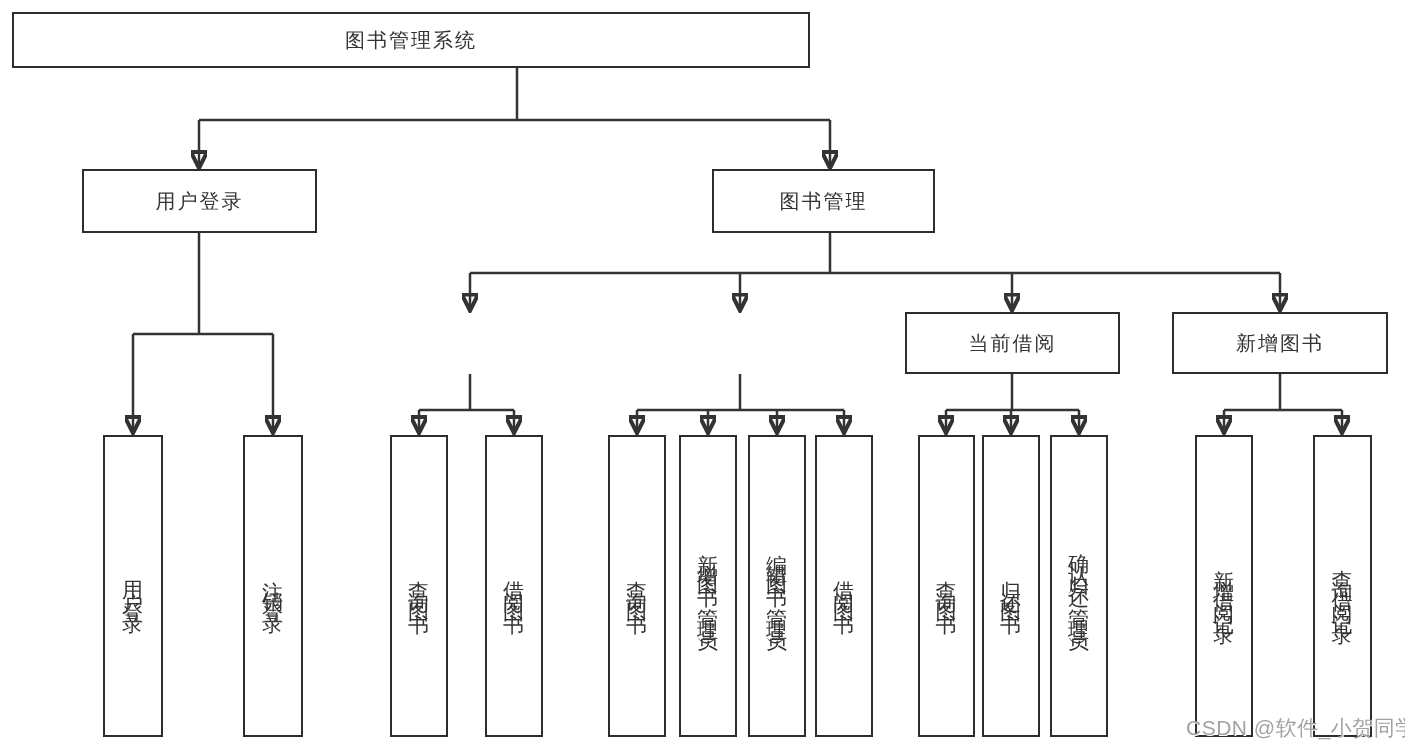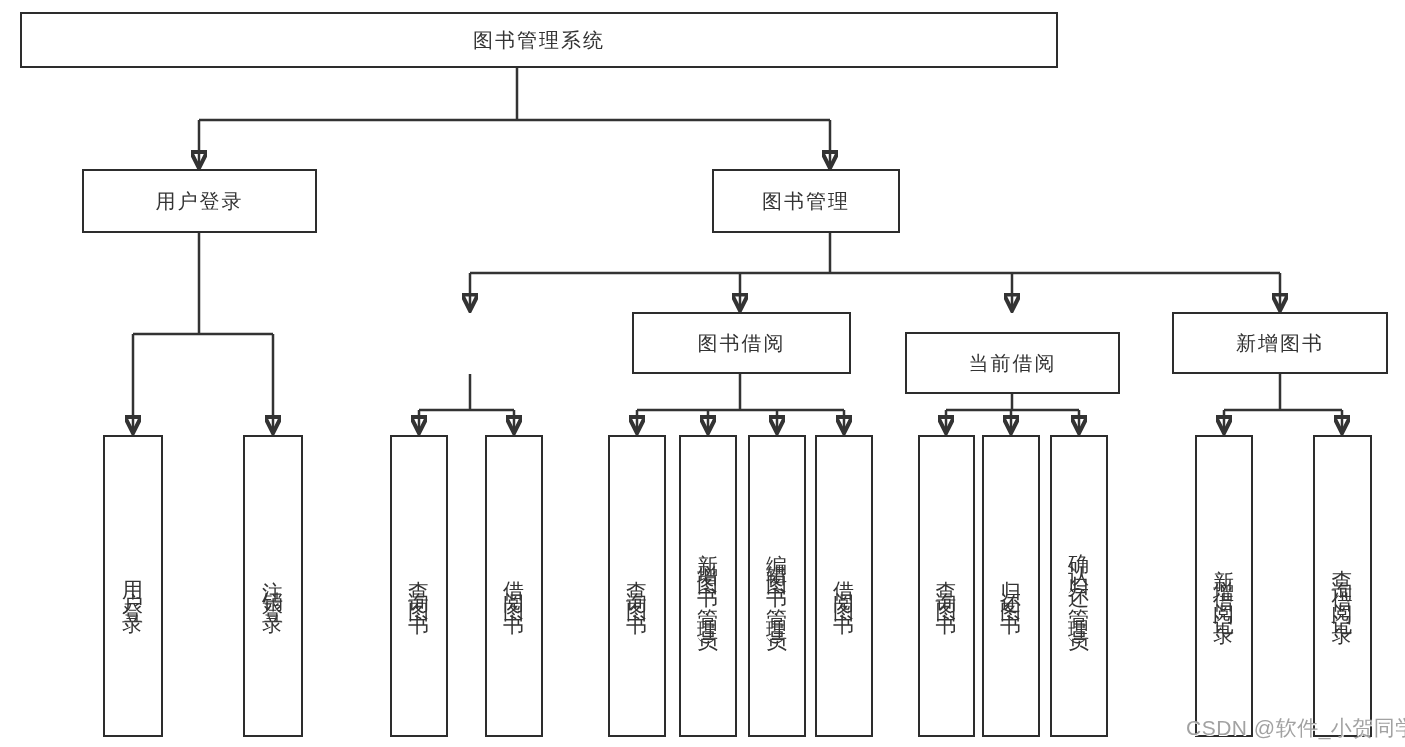--- a/index.html
+++ b/index.html
@@ -119,27 +119,26 @@
       <path d="M1079,410 V431.5" marker-end="url(#arrow)"></path>
     </g>
 
     <g>
       <path d="M1280,374 V410 M1224,410 H1342"></path>
       <path d="M1224,410 V431.5" marker-end="url(#arrow)"></path>
       <path d="M1342,410 V431.5" marker-end="url(#arrow)"></path>
     </g>
   </svg>
 
-  <div class="node h-node" style="left:20px; top:12px; width:1038px; height:56px;">图书管理系统</div>
+  <div class="node h-node" style="left:12px; top:12px; width:798px; height:56px;">图书管理系统</div>
 
   <div class="node h-node" style="left:82px; top:169px; width:235px; height:64px;">用户登录</div>
-  <div class="node h-node" style="left:712px; top:169px; width:188px; height:64px;">图书管理</div>
+  <div class="node h-node" style="left:712px; top:169px; width:223px; height:64px;">图书管理</div>
 
-  <div class="node h-node" style="left:632px; top:312px; width:219px; height:62px;">图书借阅</div>
-  <div class="node h-node" style="left:905px; top:312px; width:215px; height:62px;margin-top:20px;">当前借阅</div>
+  <div class="node h-node" style="left:905px; top:312px; width:215px; height:62px;">当前借阅</div>
   <div class="node h-node" style="left:1172px; top:312px; width:216px; height:62px;">新增图书</div>
 
   <div class="node v-node" style="left:103px; top:435px; width:60px; height:302px;">用户登录</div>
   <div class="node v-node" style="left:243px; top:435px; width:60px; height:302px;">注销登录</div>
 
   <div class="node v-node" style="left:390px; top:435px; width:58px; height:302px;">查询图书</div>
   <div class="node v-node" style="left:485px; top:435px; width:58px; height:302px;">借阅图书</div>
 
   <div class="node v-node" style="left:608px; top:435px; width:58px; height:302px;">查询图书</div>
   <div class="node v-node" style="left:679px; top:435px; width:58px; height:302px;">新增图书（管理员）</div>

